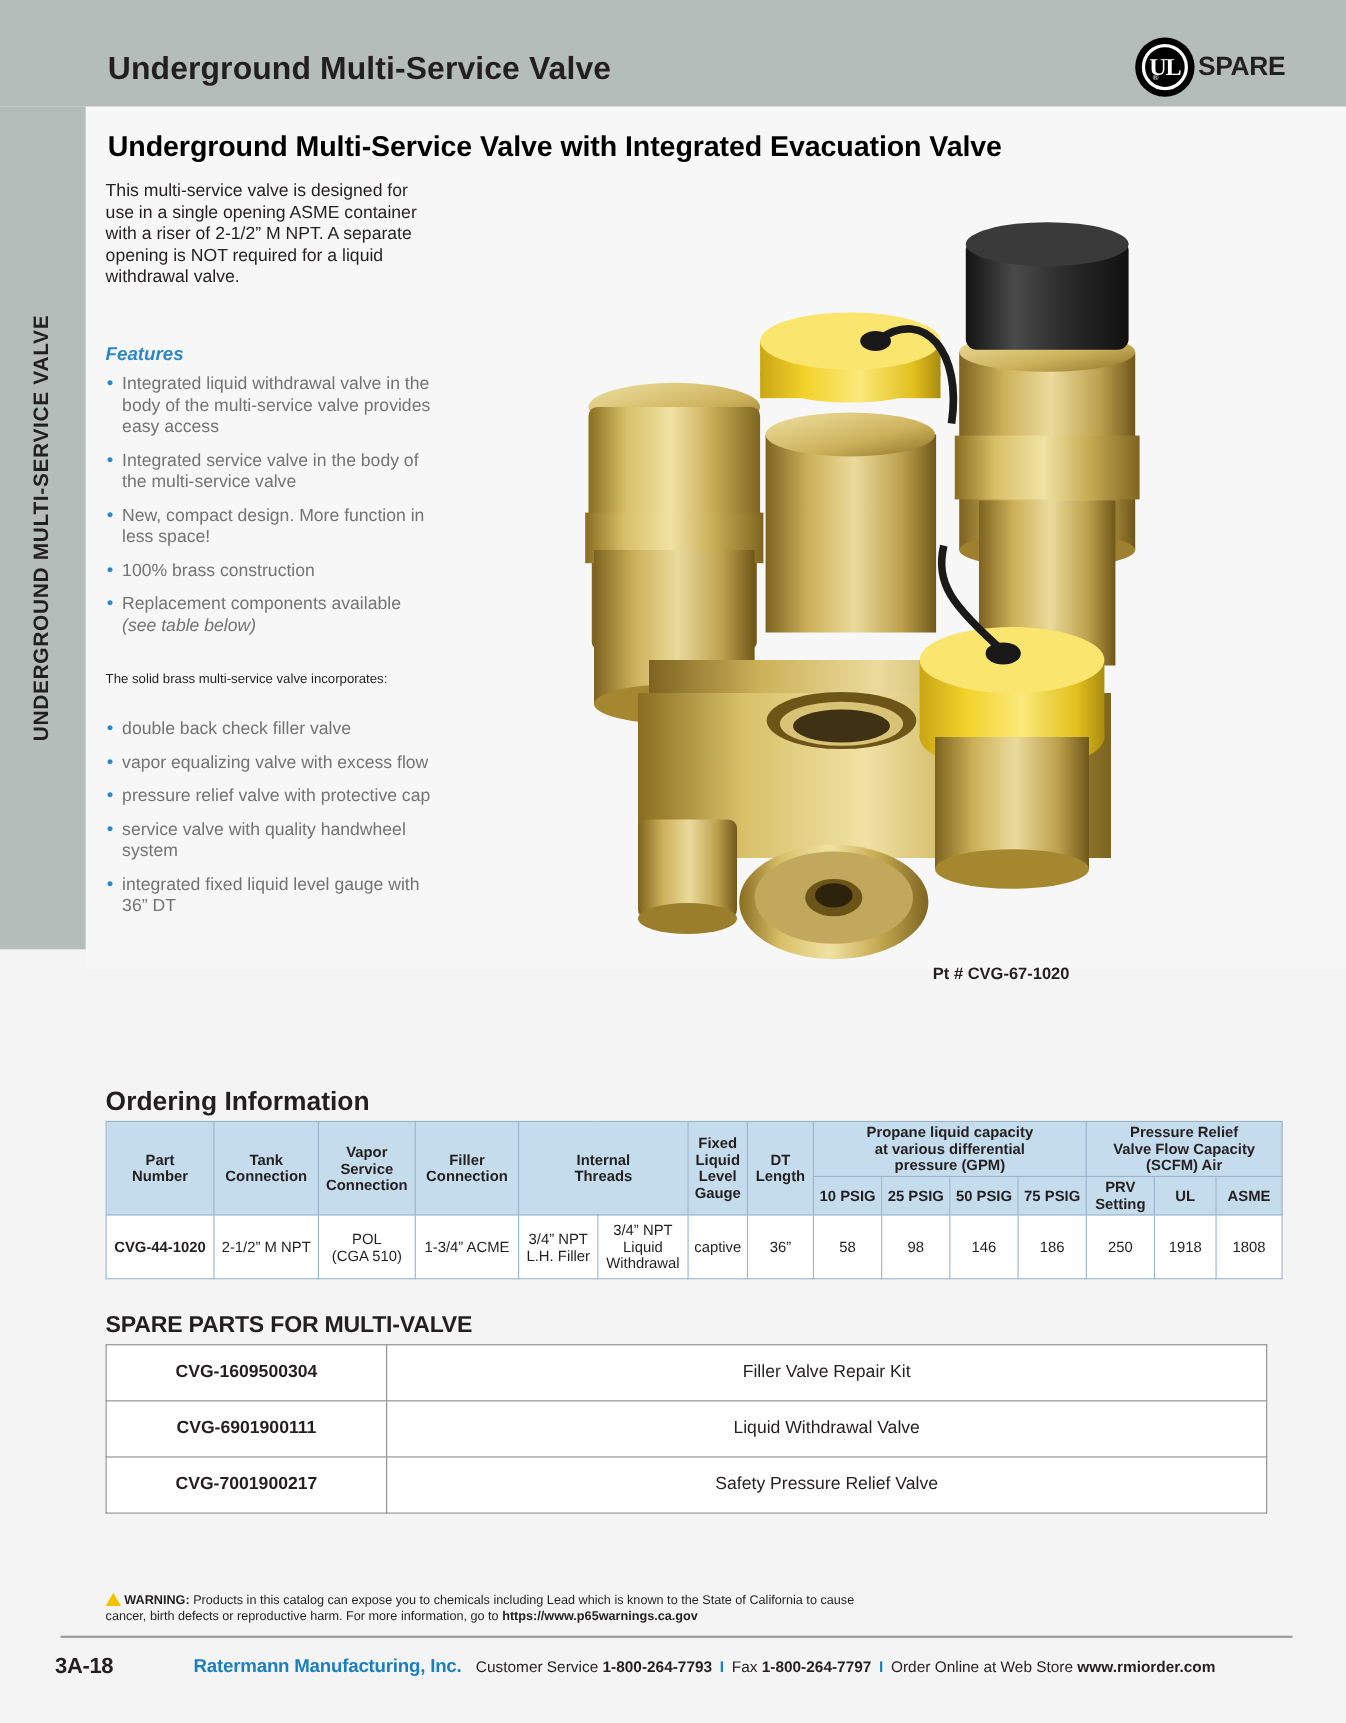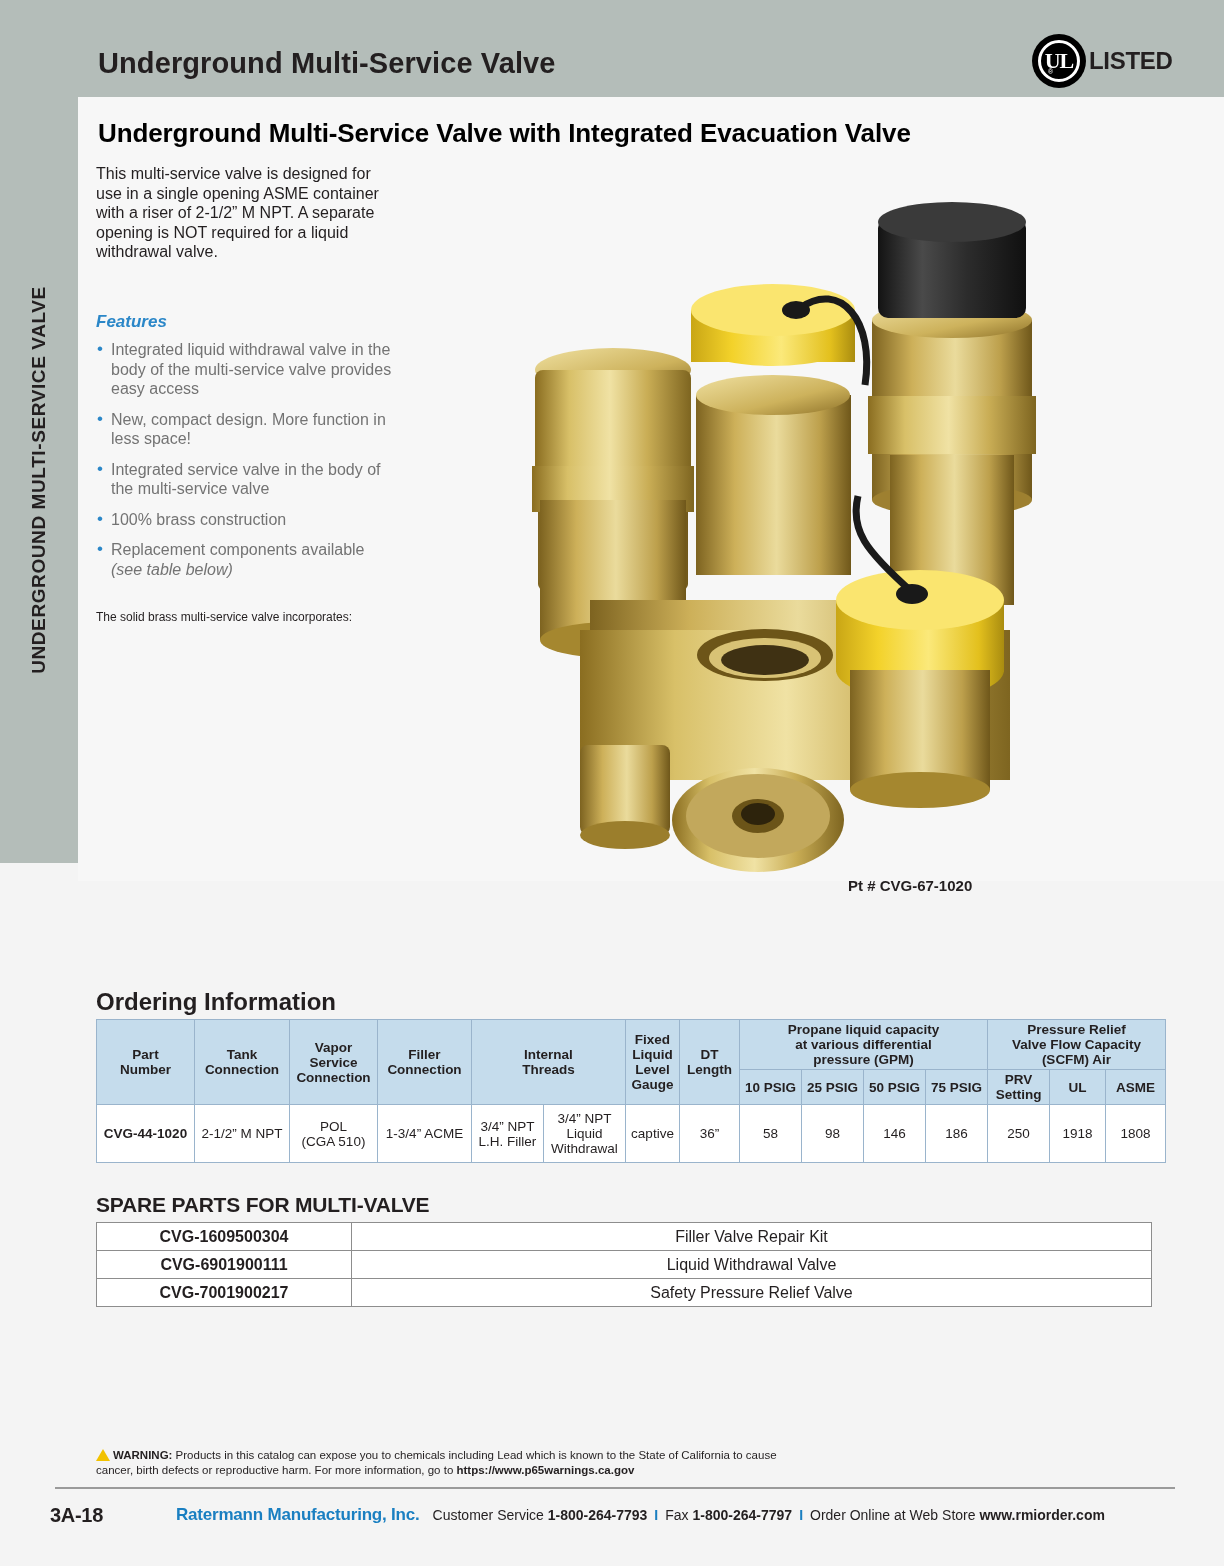--- a/index.html
+++ b/index.html
@@ -137,21 +137,21 @@
     font-size: 21px; font-weight: bold; color: #231f20;
     letter-spacing: -0.2px;
   }
   table.spare {
     position: absolute; left: 96px; top: 1222px;
     width: 1056px; border-collapse: collapse;
     font-size: 16px; color: #231f20;
   }
   table.spare td {
     border: 1px solid #8d8d8d; text-align: center; height: 28px;
-    background: #ffffff; padding: 4px 4px;
+    background: #ffffff; padding: 16px 4px;
   }
   table.spare td.code { width: 255px; font-weight: bold; }
 
   
   .warn {
     position: absolute; left: 96px; top: 1448px; width: 700px;
     font-size: 11.5px; line-height: 15px; color: #231f20;
   }
   .warn b { font-weight: bold; }
   .tri {
@@ -182,49 +182,56 @@
 
   <div class="topbar">
     <div class="topbar-title">Underground Multi-Service Valve</div>
     <div class="ul-mark">
       <div class="ul-circle">
         <div class="ul-inner">
           <span class="ul-letters">UL</span>
           <span class="ul-reg">®</span>
         </div>
       </div>
-      <div class="ul-listed">LISTED</div>
+      <div class="ul-listed">SPARE</div>
     </div>
   </div>
 
   <div class="sidetab">
     <div class="sidetab-text">UNDERGROUND MULTI-SERVICE VALVE</div>
   </div>
 
   <div class="content-panel"></div>
 
   <div class="h2-title">Underground Multi-Service Valve with Integrated Evacuation Valve</div>
 
   <div class="intro">This multi-service valve is designed for use in a single opening ASME container with a riser of 2-1/2” M NPT. A separate opening is NOT required for a liquid withdrawal valve.</div>
 
   <div class="features-head">Features</div>
 
   <ul class="blist bullets-a">
     <li>Integrated liquid withdrawal valve in the body of the multi-service valve provides easy access</li>
+    <li>Integrated service valve in the body of the multi-service valve</li>
     <li>New, compact design. More function in less space!</li>
-    <li>Integrated service valve in the body of the multi-service valve</li>
     <li>100% brass construction</li>
     <li>
       <span>Replacement components available</span><br>
       <i>(see table below)</i>
     </li>
   </ul>
 
   <div class="para-b">The solid brass multi-service valve incorporates:</div>
 
+  <ul class="blist bullets-b">
+    <li>double back check filler valve</li>
+    <li>vapor equalizing valve with excess flow</li>
+    <li>pressure relief valve with protective cap</li>
+    <li>service valve with quality handwheel system</li>
+    <li>integrated fixed liquid level gauge with 36” DT</li>
+  </ul>
 
   <div class="photo">
     <svg width="580" height="680" viewBox="0 0 580 680">
       <defs>
         <linearGradient id="brass" x1="0" y1="0" x2="1" y2="0">
           <stop offset="0%" stop-color="#8a6d20"></stop>
           <stop offset="22%" stop-color="#d8c068"></stop>
           <stop offset="48%" stop-color="#f0e2a4"></stop>
           <stop offset="72%" stop-color="#c9ad55"></stop>
           <stop offset="100%" stop-color="#7e6520"></stop>

